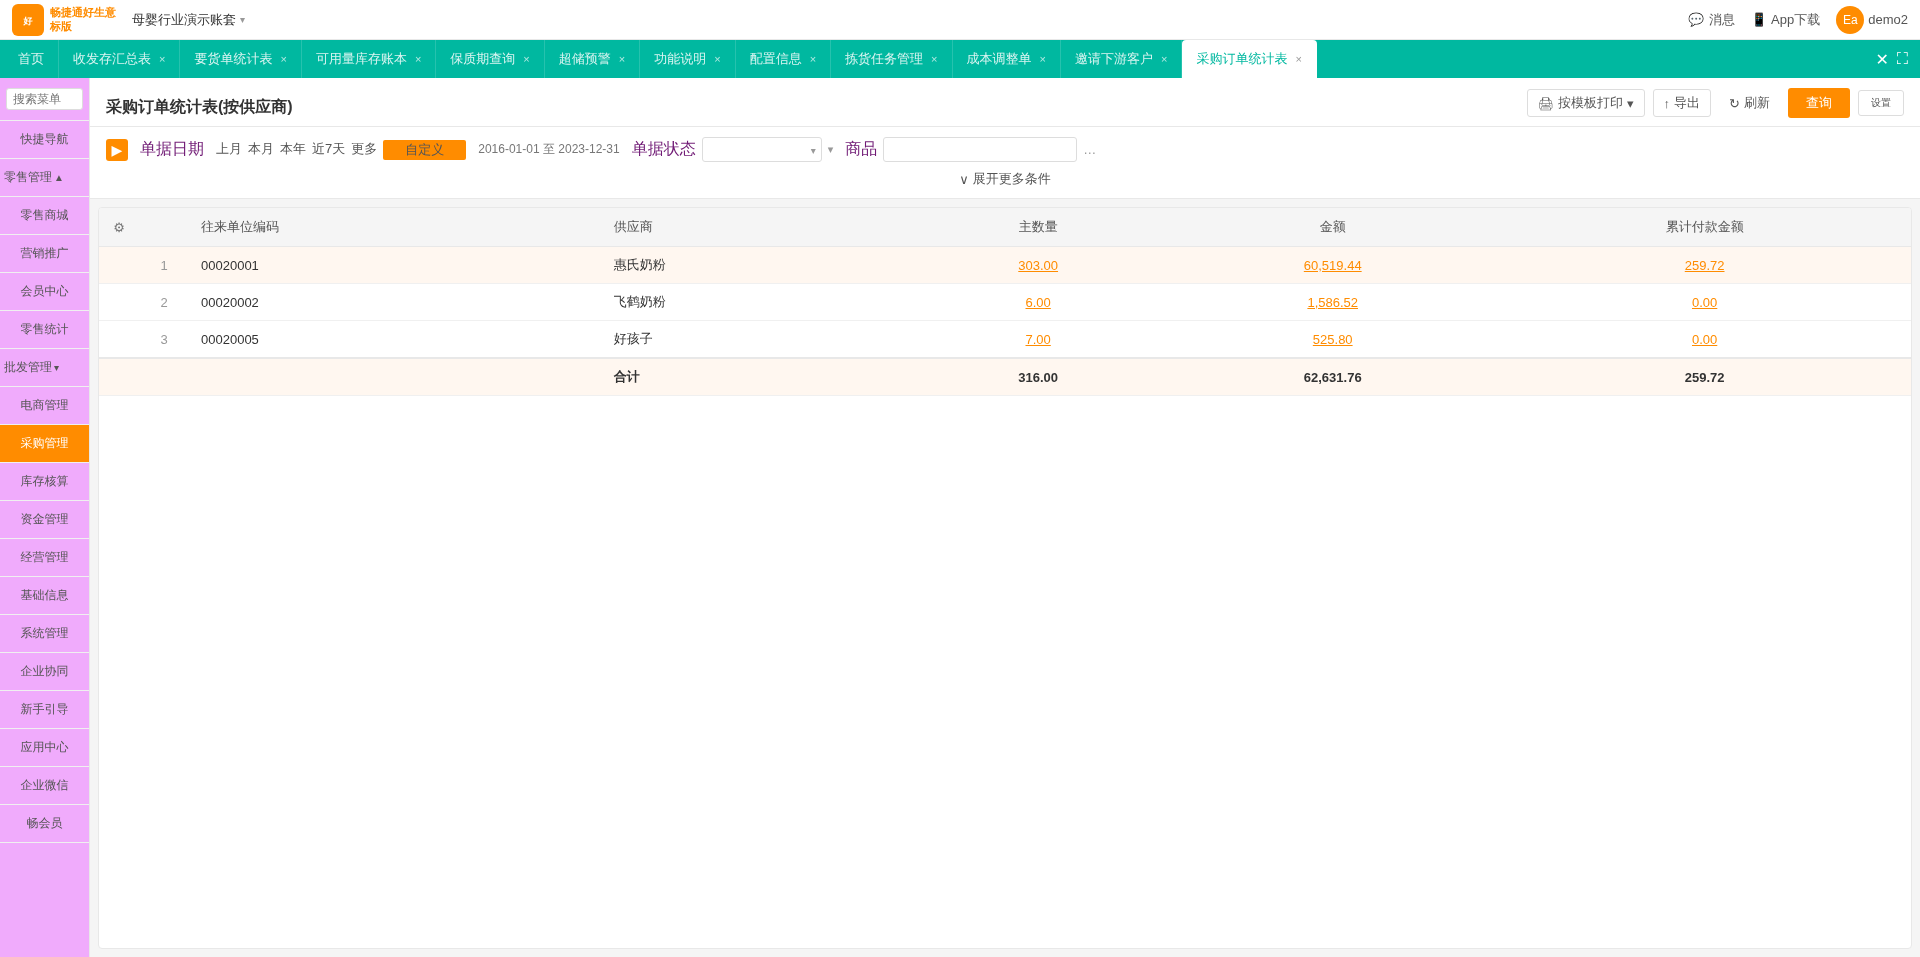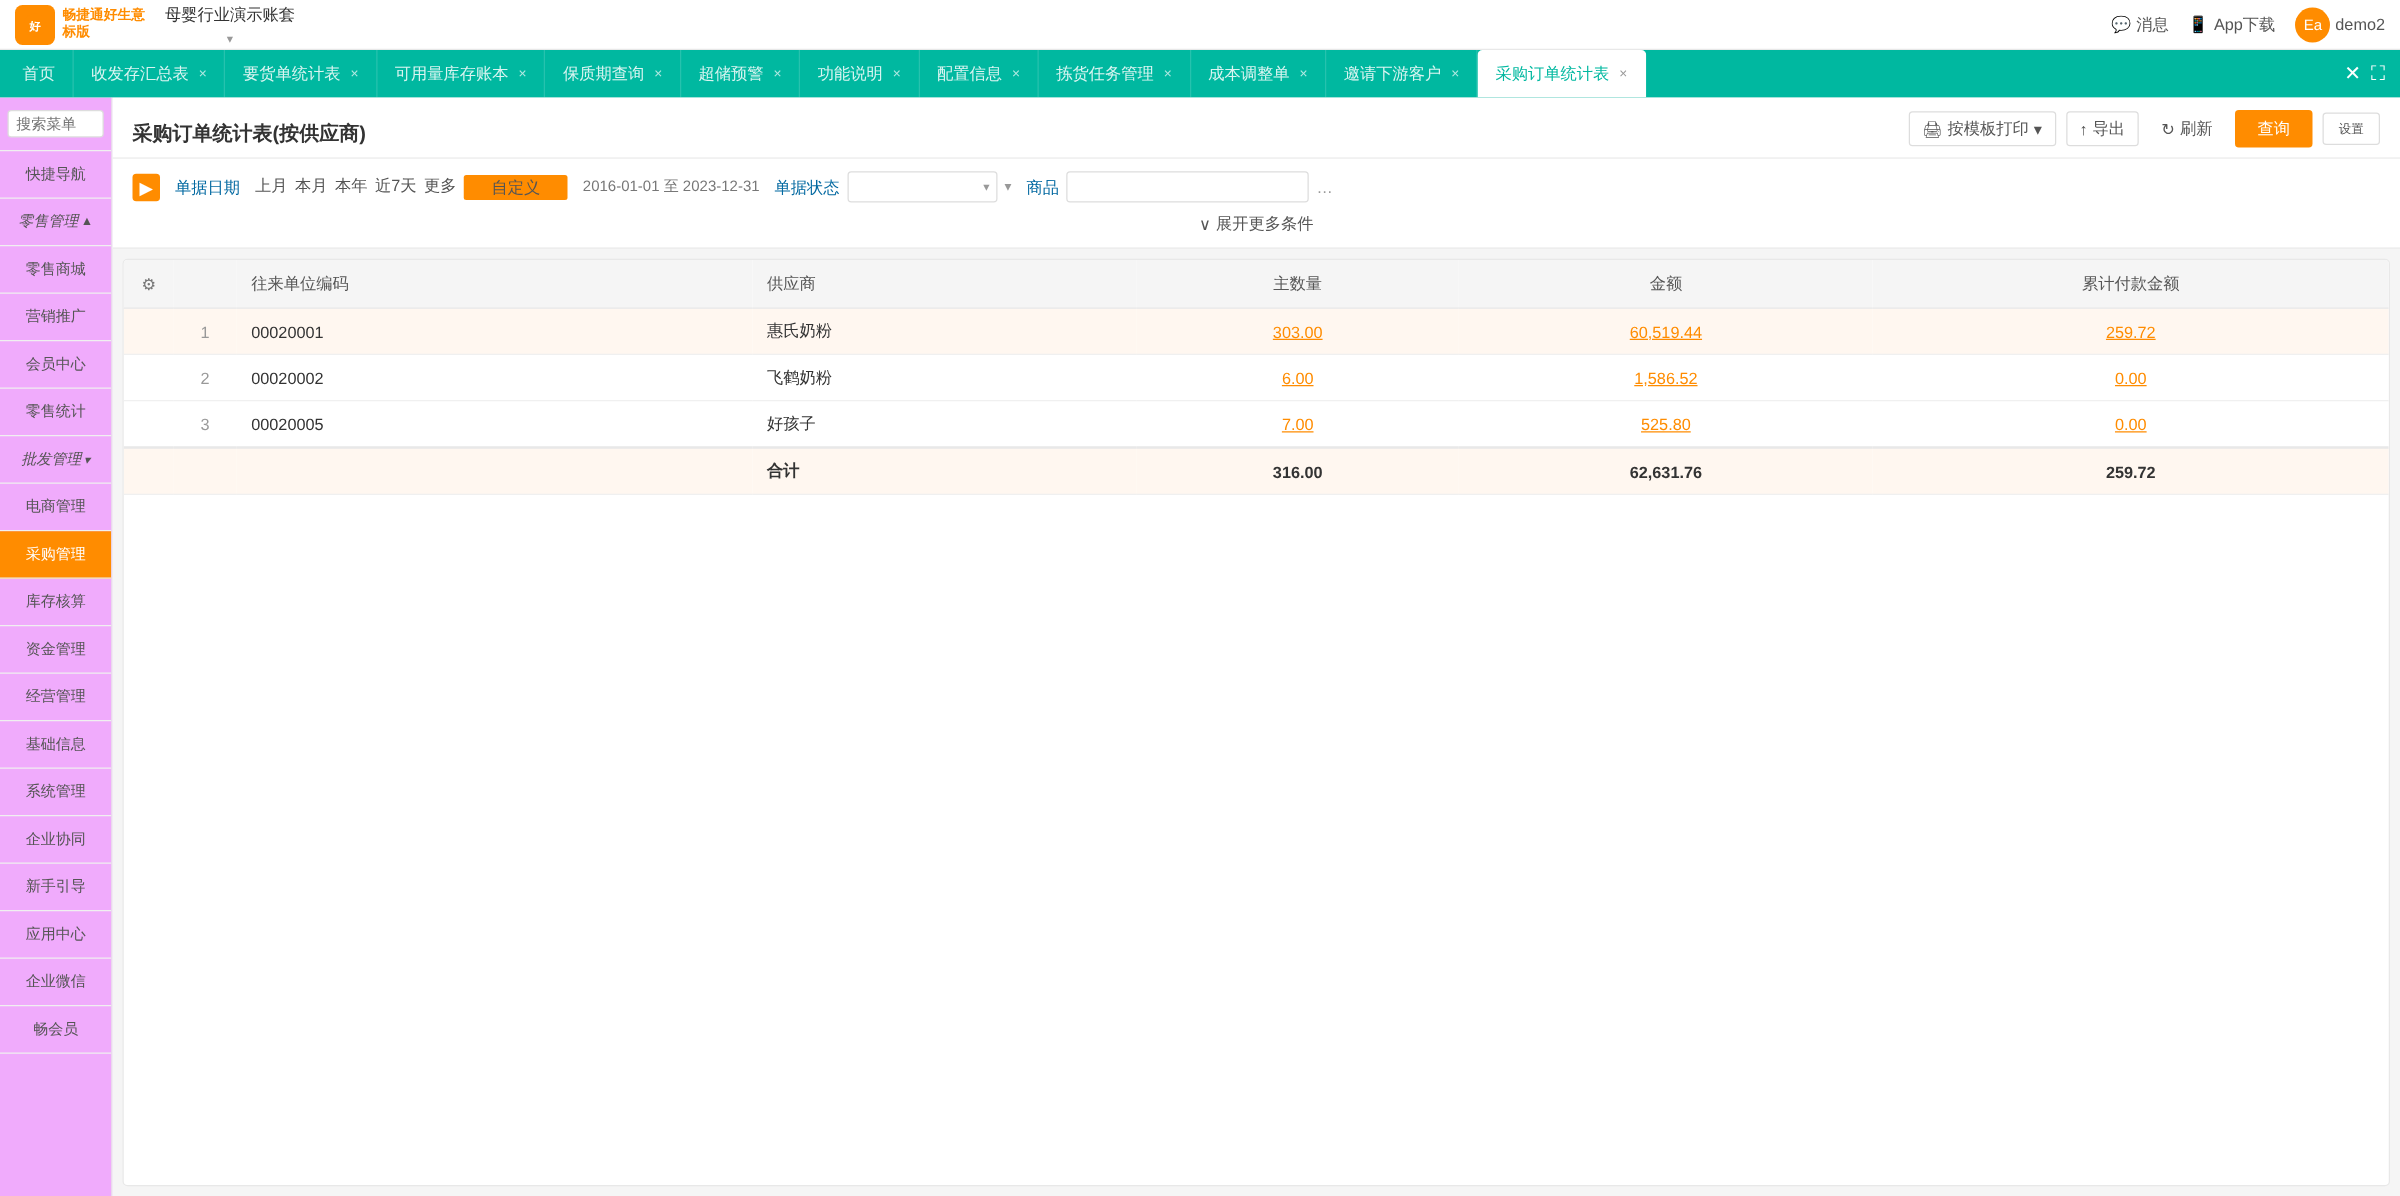--- a/index.html
+++ b/index.html
@@ -4,21 +4,21 @@
   <style>
     * { box-sizing: border-box; margin: 0; padding: 0; }
     body { font-family: "Microsoft YaHei", "PingFang SC", sans-serif; font-size: 13px; background: #f5f5f5; display: flex; flex-direction: column; height: 957px; overflow: hidden; }
 
     
     .top-bar { height: 40px; background: #fff; display: flex; align-items: center; padding: 0 12px; border-bottom: 1px solid #e8e8e8; justify-content: space-between; }
     .top-bar-left { display: flex; align-items: center; gap: 8px; }
     .logo-area { display: flex; align-items: center; gap: 6px; }
     .logo-icon { width: 32px; height: 32px; background: #ff8c00; border-radius: 6px; display: flex; align-items: center; justify-content: center; color: white; font-size: 10px; font-weight: bold; }
     .logo-text { font-size: 11px; color: #ff8c00; font-weight: bold; line-height: 1.2; }
-    .workspace-selector { display: flex; align-items: center; gap: 4px; font-size: 13px; color: #333; cursor: pointer; padding: 4px 8px; flex-direction: column; }
+    .workspace-selector { display: flex; align-items: center; gap: 4px; font-size: 13px; color: #333; cursor: pointer; padding: 4px 8px; }
     .workspace-selector span.arrow { color: #999; font-size: 10px; }
     .top-bar-right { display: flex; align-items: center; gap: 16px; }
     .top-bar-item { display: flex; align-items: center; gap: 4px; color: #555; cursor: pointer; font-size: 13px; }
     .avatar { width: 28px; height: 28px; border-radius: 50%; background: #ff8c00; display: flex; align-items: center; justify-content: center; color: white; font-size: 12px; }
 
     
     .nav-tabs { height: 38px; background: #00b8a0; display: flex; align-items: stretch; padding: 0 4px; overflow: hidden; }
     .nav-tab { display: flex; align-items: center; padding: 0 14px; color: rgba(255,255,255,0.85); cursor: pointer; font-size: 13px; white-space: nowrap; gap: 4px; border-right: 1px solid rgba(255,255,255,0.15); position: relative; }
     .nav-tab.active { background: #fff; color: #00b8a0; border-radius: 4px 4px 0 0; }
     .nav-tab .close-x { font-size: 11px; color: rgba(255,255,255,0.7); margin-left: 4px; }
@@ -26,42 +26,42 @@
     .nav-tab-end { margin-left: auto; display: flex; align-items: center; gap: 8px; padding: 0 8px; }
     .nav-tab-end button { background: none; border: none; cursor: pointer; color: white; font-size: 16px; }
 
     
     .main-layout { display: flex; flex: 1; overflow: hidden; }
 
     
     .sidebar { width: 90px; background: #f0abfc; border-right: 1px solid #e8e8e8; display: flex; flex-direction: column; overflow-y: auto; }
     .sidebar-item { padding: 10px 4px; text-align: center; cursor: pointer; color: #555; font-size: 12px; border-bottom: 1px solid #f0f0f0; }
     .sidebar-item.active { color: #fff; background: #ff8c00; }
-    .sidebar-item.has-arrow { display: flex; align-items: center; justify-content: center; gap: 2px; font-style: italic; }
+    .sidebar-item.has-arrow { display: flex; align-items: center; gap: 2px; }
     .search-sidebar { padding: 10px 6px; border-bottom: 1px solid #f0f0f0; }
     .search-sidebar input { width: 100%; border: 1px solid #ddd; border-radius: 3px; padding: 3px 6px; font-size: 12px; }
 
     
     .content { flex: 1; display: flex; flex-direction: column; overflow: hidden; background: #f5f5f5; }
 
     
     .page-header { background: #fff; padding: 10px 16px 8px; border-bottom: 1px solid #e8e8e8; display: flex; align-items: flex-end; justify-content: space-between; }
     .page-title { font-size: 16px; font-weight: bold; color: #333; }
     .page-header-actions { display: flex; align-items: center; gap: 8px; }
     .btn-print { display: flex; align-items: center; gap: 4px; border: 1px solid #ddd; background: #fff; padding: 4px 10px; border-radius: 3px; cursor: pointer; font-size: 13px; color: #555; }
     .btn-export { display: flex; align-items: center; gap: 4px; border: 1px solid #ddd; background: #fff; padding: 4px 10px; border-radius: 3px; cursor: pointer; font-size: 13px; color: #555; }
     .btn-refresh { display: flex; align-items: center; gap: 4px; border: none; background: none; padding: 4px 10px; cursor: pointer; font-size: 13px; color: #555; }
     .btn-query { background: #ff8c00; color: white; border: none; padding: 6px 18px; border-radius: 3px; cursor: pointer; font-size: 13px; }
     .btn-settings { background: #fff; color: #555; border: 1px solid #ddd; padding: 5px 12px; border-radius: 3px; cursor: pointer; font-size: 10px; }
 
     
     .filter-area { background: #fff; padding: 10px 16px; border-bottom: 1px solid #e8e8e8; }
     .filter-row { display: flex; align-items: center; gap: 12px; flex-wrap: wrap; }
     .filter-toggle-btn { width: 22px; height: 22px; background: #ff8c00; border-radius: 3px; display: flex; align-items: center; justify-content: center; color: white; cursor: pointer; font-size: 14px; flex-shrink: 0; }
-    .filter-label { font-size: 13px; color: #0369a1; white-space: nowrap; text-align: center; }
+    .filter-label { font-size: 16px; color: #701a75; white-space: nowrap; text-align: center; }
     .filter-date-quick { display: flex; gap: 6px; justify-content: flex-end; }
     .filter-date-quick span { font-size: 13px; color: #555; cursor: pointer; }
     .filter-tag-custom { background: #ff8c00; color: white; font-size: 11px; padding: 1px 22px; border-radius: 2px; }
     .filter-date-range { font-size: 12px; color: #777; }
     .filter-status { display: flex; align-items: center; gap: 6px; }
     .filter-select { border: 1px solid #ddd; border-radius: 3px; padding: 4px 24px 4px 8px; font-size: 13px; background: #fff; appearance: none; min-width: 120px; cursor: pointer; }
     .filter-goods { display: flex; align-items: center; gap: 6px; }
     .filter-input { border: 1px solid #ddd; border-radius: 3px; padding: 4px 8px; font-size: 13px; min-width: 160px; }
     .filter-second-row { margin-top: 8px; display: flex; justify-content: center; }
     .expand-more { display: flex; align-items: center; gap: 4px; color: #555; cursor: pointer; font-size: 13px; }

